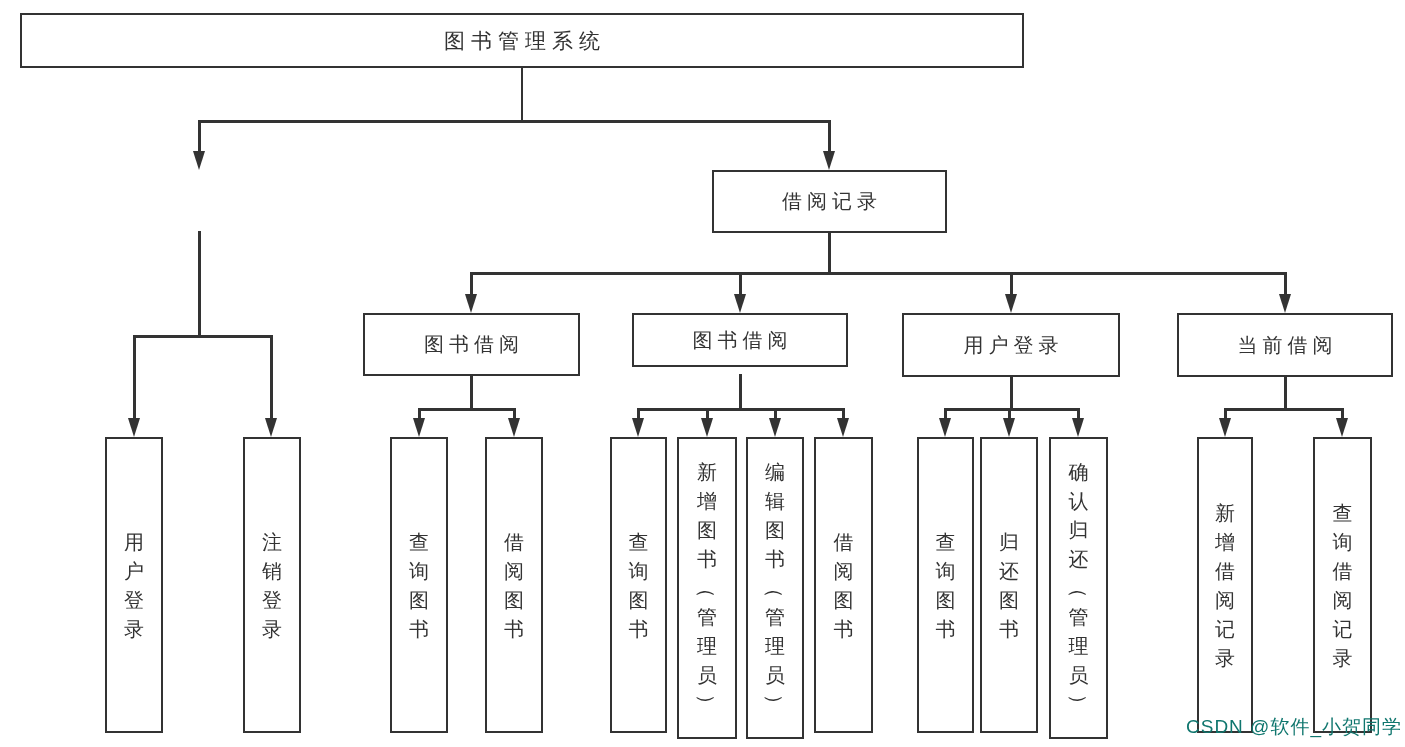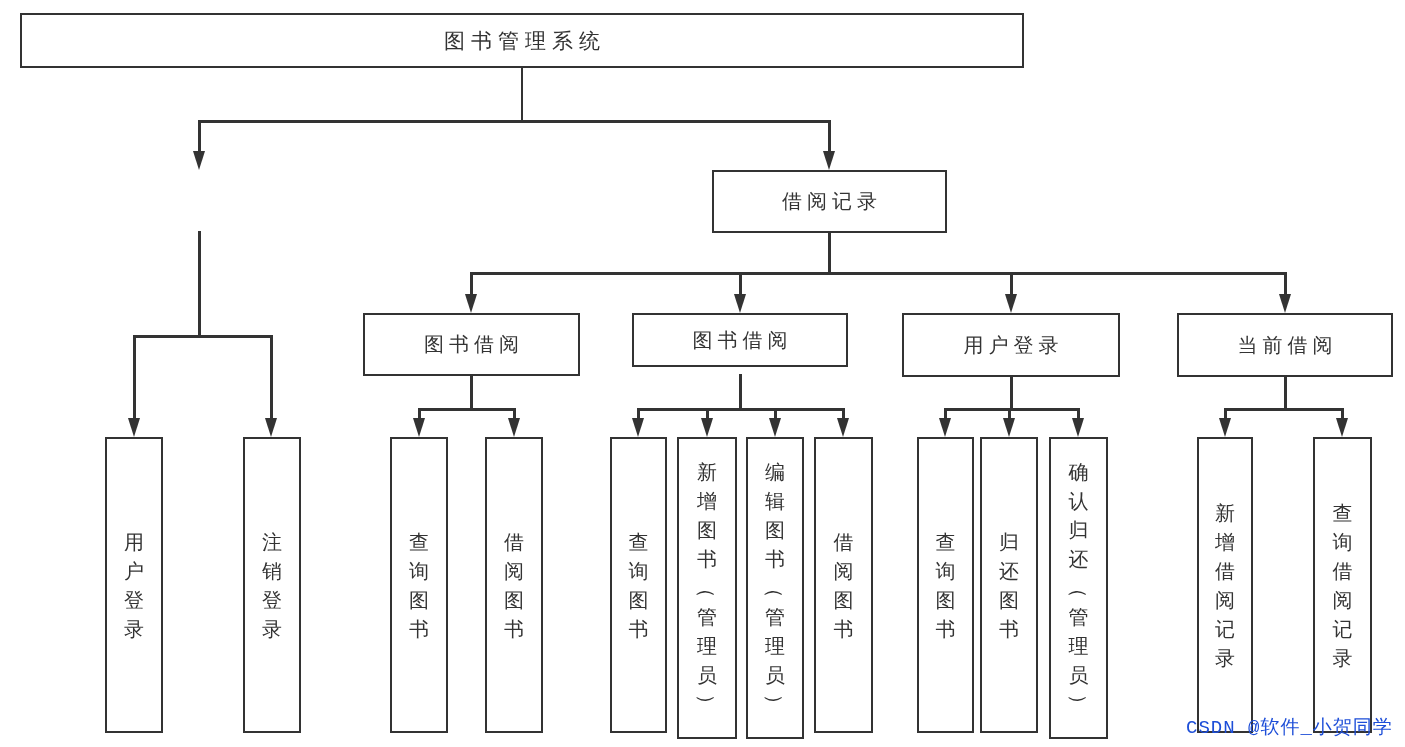--- a/index.html
+++ b/index.html
@@ -58,25 +58,24 @@
     border-left: 6.5px solid transparent;
     border-right: 6.5px solid transparent;
     border-top: 19px solid #333333;
     z-index: 1;
   }
   .watermark {
     position: absolute;
     left: 1186px;
     top: 714px;
     font-size: 19px;
-    color: #1d4ed8;
+    color: #0f766e;
     letter-spacing: 1px;
     white-space: nowrap;
     z-index: 5;
-    font-family: Liberation Mono, monospace;
   }
 </style>
 </head>
 <body>
 
 <div class="canvas">
 
   <div class="box" style="left:20px; top:13px; width:1004px; height:55px;">
     <span class="hlabel root-label">图书管理系统</span>
   </div>

